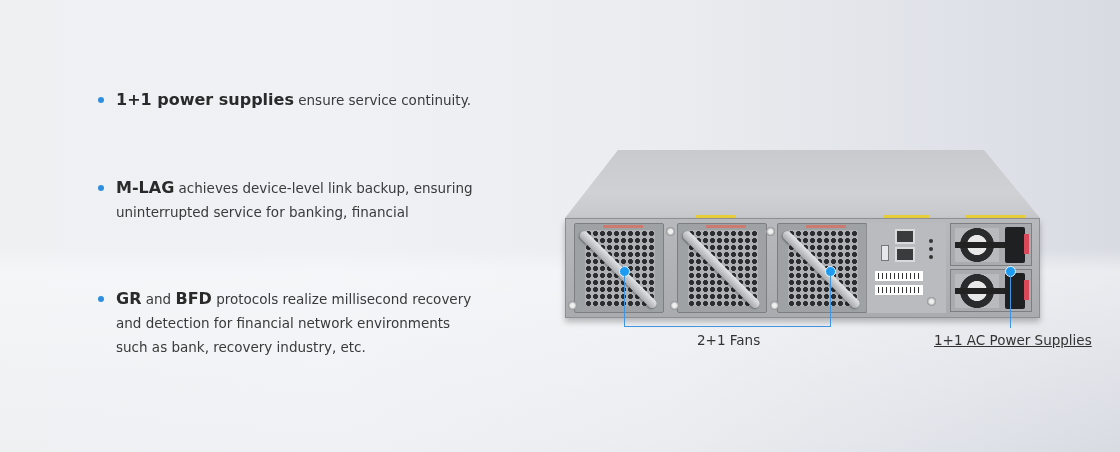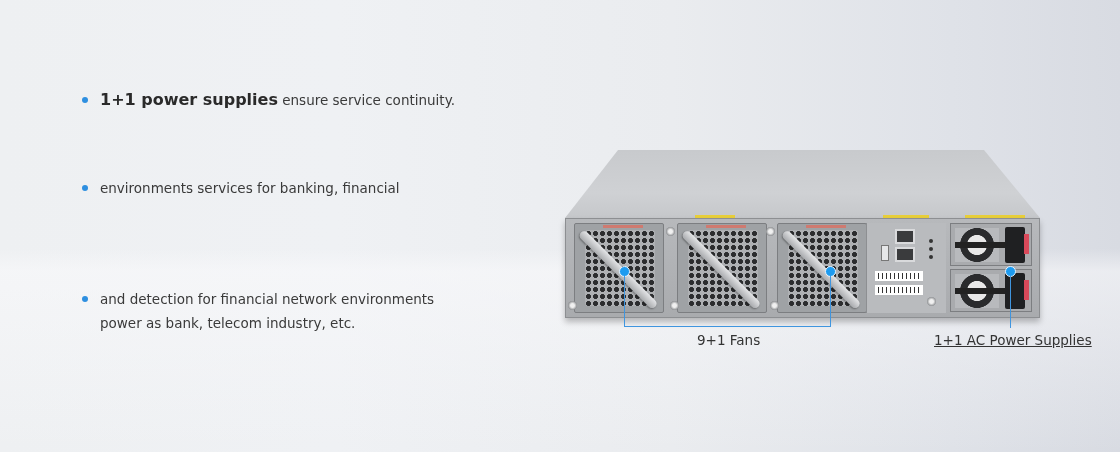--- a/index.html
+++ b/index.html
@@ -12,21 +12,21 @@
         linear-gradient(90deg, #eef0f2 0%, #eff1f4 30%, #eaecef 60%, #dfe2e8 85%, #d8dbe2 100%);
     }
     .features {
       position: absolute;
       left: 80px;
       top: 88px;
       width: 400px;
     }
     .feature {
       position: absolute;
-      left: 0;
+      left: 16px;
       padding-left: 20px;
       color: #3a3a3a;
       font-size: 13.5px;
       line-height: 24px;
       width: 400px;
     }
     .feature .dot {
       position: absolute;
       left: 2px;
       top: 9px;
@@ -197,27 +197,29 @@
 <body>
 
 <div class="features">
   <div class="feature f1">
     <span class="dot"></span>
     <span class="line"><b>1+1 power supplies</b><span> ensure service continuity.</span></span>
   </div>
 
   <div class="feature f2">
     <span class="dot"></span>
-    <span class="line">environments services for banking, financial</span>
+    <span class="line"><b>M-LAG</b><span> achieves device-level link backup, ensuring</span></span>
+    <span class="line">uninterrupted service for banking, financial</span>
   </div>
 
   <div class="feature f3">
     <span class="dot"></span>
+    <span class="line"><b>GR</b><span> and </span><b>BFD</b><span> protocols realize millisecond recovery</span></span>
     <span class="line">and detection for financial network environments</span>
-    <span class="line">power as bank, telecom industry, etc.</span>
+    <span class="line">such as bank, recovery industry, etc.</span>
   </div>
 </div>
 
 <div class="device">
   <div class="top-surface"></div>
   <div class="top-marks" style="left:130px;width:40px;"></div>
   <div class="top-marks" style="left:318px;width:46px;"></div>
   <div class="top-marks" style="left:400px;width:60px;"></div>
 
   <div class="front">
@@ -269,17 +271,17 @@
       <div class="latch"></div>
     </div>
   </div>
 </div>
 
 <div class="callout-dot" style="left:619px;top:266px;"></div>
 <div class="callout-dot" style="left:825px;top:266px;"></div>
 <div class="callout-line" style="left:624px;top:276px;width:1px;height:51px;"></div>
 <div class="callout-line" style="left:830px;top:276px;width:1px;height:51px;"></div>
 <div class="callout-line" style="left:624px;top:326px;width:207px;height:1px;"></div>
-<div class="callout-label" style="left:697px;top:332px;">9+1 Fans</div>
+<div class="callout-label" style="left:697px;top:332px;">2+1 Fans</div>
 
 <div class="callout-dot" style="left:1005px;top:266px;"></div>
 <div class="callout-line" style="left:1010px;top:276px;width:1px;height:52px;"></div>
 <div class="callout-label" style="left:934px;top:332px;text-decoration:underline;">1+1 AC Power Supplies</div>
 
 </body></html>

